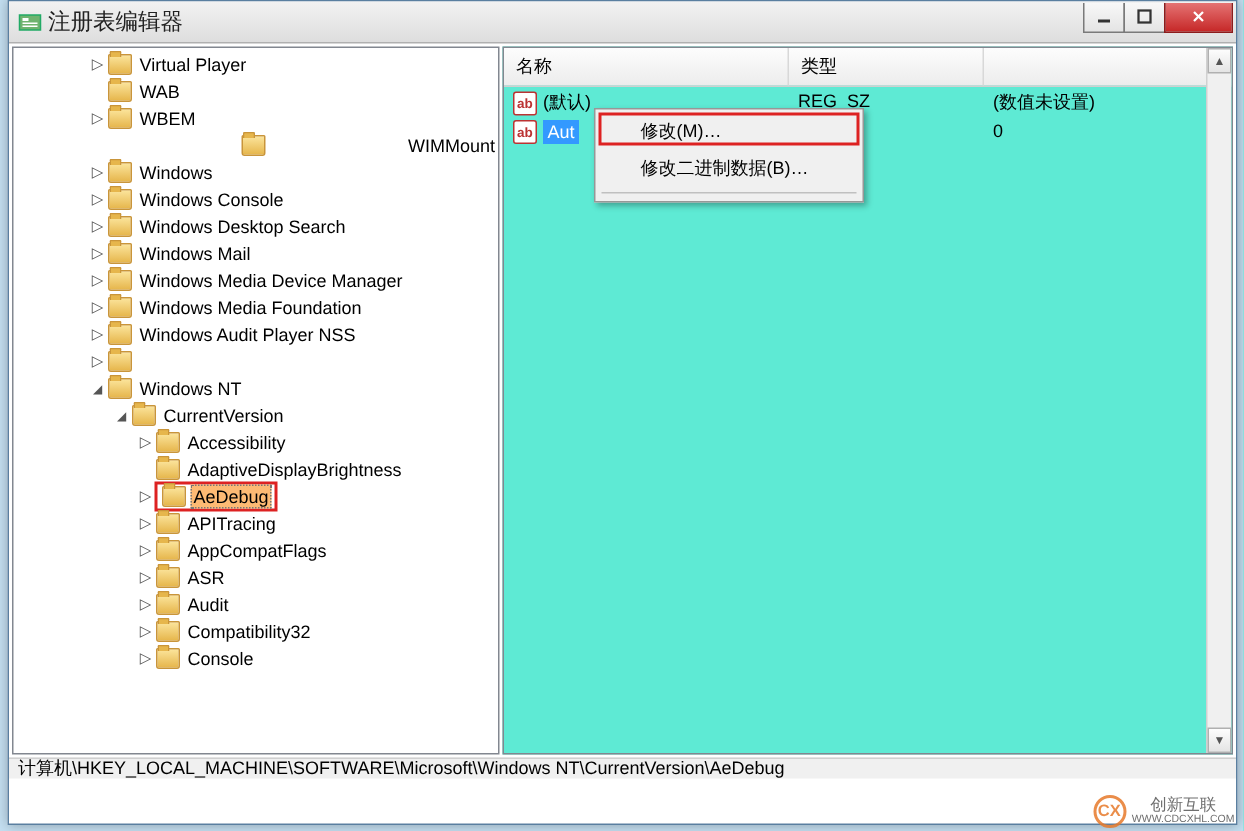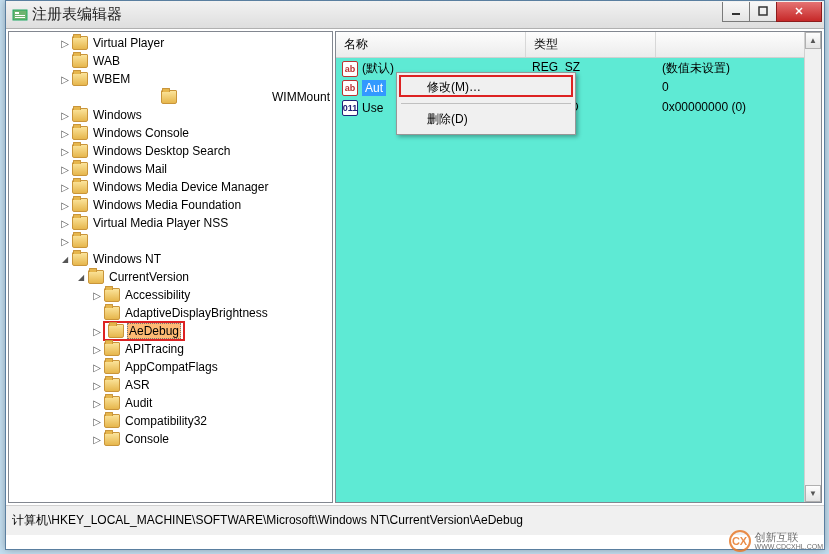--- a/index.html
+++ b/index.html
@@ -37,24 +37,24 @@
 .cell-type { width: 130px; }
 .cell-data { flex: 1; }
 .val-ico { width: 16px; height: 16px; margin-right: 4px; display: flex; align-items: center; justify-content: center; font-size: 9px; font-weight: bold; border: 1px solid; border-radius: 2px; }
 .val-ico.str { color: #b33; border-color: #b33; background: #fff; }
 .val-ico.bin { color: #227; border-color: #227; background: #fff; }
 .list-row.selected .cell-name .name-txt { background: #3399ff; color: #fff; padding: 1px 3px; }
 .context-menu { position: absolute; top: 40px; left: 60px; width: 180px; background: #f0f0f0; border: 1px solid #979797; box-shadow: 2px 2px 4px rgba(0,0,0,0.3); padding: 2px; }
 .cm-item { padding: 4px 20px 4px 28px; cursor: default; }
 .cm-sep { height: 1px; background: #c0c0c0; margin: 3px 2px; }
 .cm-highlight { position: absolute; top: 2px; left: 2px; right: 2px; height: 22px; border: 2px solid #d22; pointer-events: none; }
-.statusbar { height: 30px; border-top: 1px solid #d0d0d0; background: #f0f0f0; display: flex; align-items: center; padding: 0 6px; font-size: 12px; }
+.statusbar { height: 14px; border-top: 1px solid #d0d0d0; background: #f0f0f0; display: flex; align-items: center; padding: 0 6px; font-size: 12px; }
 .watermark { position: absolute; right: 6px; bottom: 2px; display: flex; align-items: center; gap: 4px; opacity: 0.85; }
 .wm-ico { width: 22px; height: 22px; border: 2px solid #e77a2b; border-radius: 50%; display: flex; align-items: center; justify-content: center; color: #e77a2b; font-weight: bold; font-size: 11px; }
-.wm-txt { font-size: 11px; color: #555; line-height: 1; }
+.wm-txt { font-size: 11px; color: #555; line-height: 1; text-align: center; }
 .scrollbar-v { position: absolute; right: 0; top: 0; bottom: 0; width: 17px; background: #f0f0f0; border-left: 1px solid #d0d0d0; }
 .sb-btn { height: 17px; background: linear-gradient(#fdfdfd,#e4e4e4); border: 1px solid #b0b0b0; display: flex; align-items: center; justify-content: center; font-size: 8px; color: #555; }
 .sb-track { position: absolute; top: 17px; bottom: 17px; left: 0; right: 0; }
 </style>
 </head>
 <body>
 
 <div class="window">
   <div class="titlebar">
     <span class="titlebar-icon">
@@ -136,21 +136,21 @@
             <span class="tree-label">Windows Media Device Manager</span>
           </div>
           <div class="tree-row" style="padding-left: 48px;">
             <span class="tree-toggle">▷</span>
             <span class="folder-ico"></span>
             <span class="tree-label">Windows Media Foundation</span>
           </div>
           <div class="tree-row" style="padding-left: 48px;">
             <span class="tree-toggle">▷</span>
             <span class="folder-ico"></span>
-            <span class="tree-label">Virtual Media Player NSS</span>
+            <span class="tree-label">Windows Audit Player NSS</span>
           </div>
           <div class="tree-row" style="padding-left: 48px;">
             <span class="tree-toggle">▷</span>
             <span class="folder-ico"></span>
           </div>
           <div class="tree-row" style="padding-left: 48px;">
             <span class="tree-toggle" style="font-size: 8px;">◢</span>
             <span class="folder-ico"></span>
             <span class="tree-label">Windows NT</span>
           </div>
@@ -223,35 +223,27 @@
             <div class="cell cell-data">(数值未设置)</div>
           </div>
           <div class="list-row selected">
             <div class="cell cell-name">
               <span class="val-ico str">ab</span>
               <span class="name-txt">Aut</span>
             </div>
             <div class="cell cell-type"></div>
             <div class="cell cell-data">0</div>
           </div>
-          <div class="list-row">
-            <div class="cell cell-name">
-              <span class="val-ico bin">011</span>
-              <span class="name-txt">Use</span>
-            </div>
-            <div class="cell cell-type">DWORD</div>
-            <div class="cell cell-data">0x00000000 (0)</div>
-          </div>
         </div>
 
       <div class="context-menu">
         <div class="cm-highlight"></div>
         <div class="cm-item">修改(M)…</div>
+        <div class="cm-item">修改二进制数据(B)…</div>
         <div class="cm-sep"></div>
-        <div class="cm-item">删除(D)</div>
       </div>
 
       <div class="scrollbar-v">
         <div class="sb-btn">▲</div>
         <div class="sb-track"></div>
         <div class="sb-btn" style="position:absolute;bottom:0;left:0;right:0">▼</div>
       </div>
     </div>
   </div>
 

